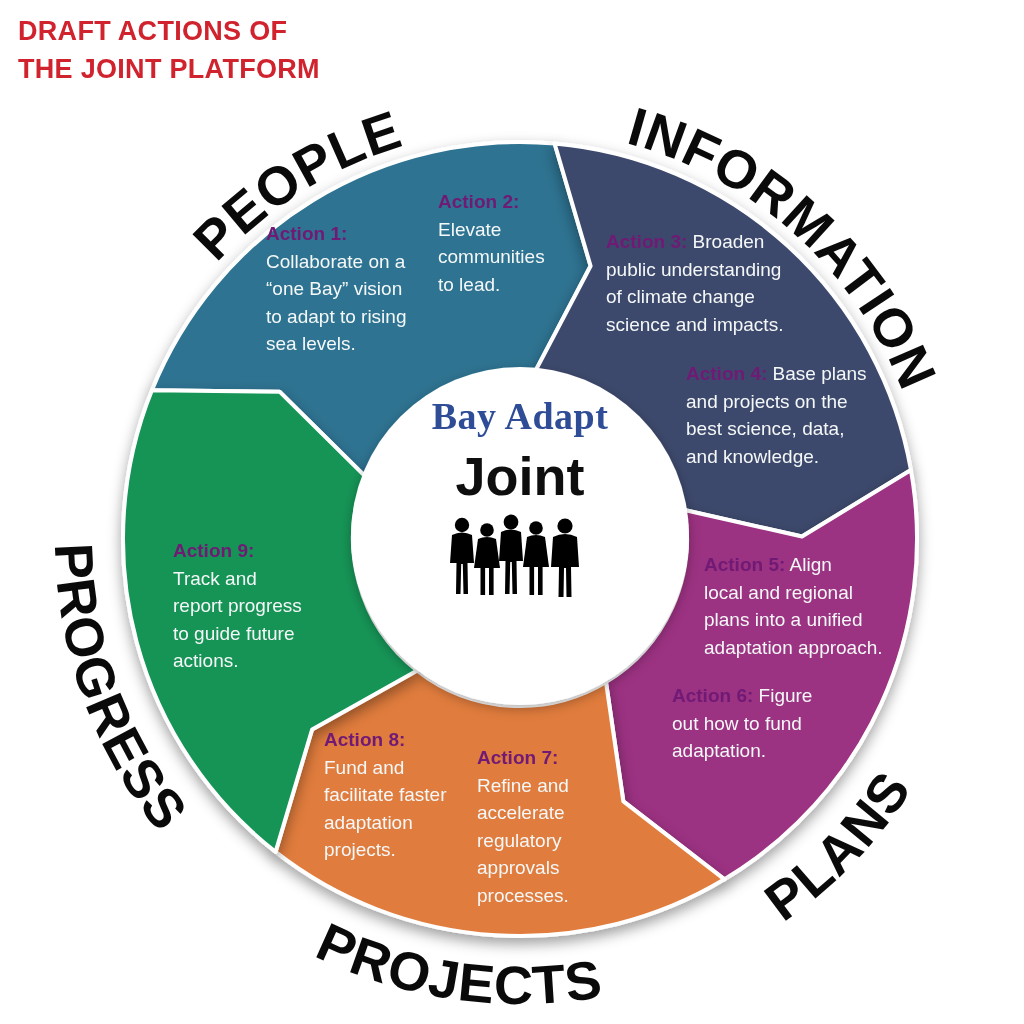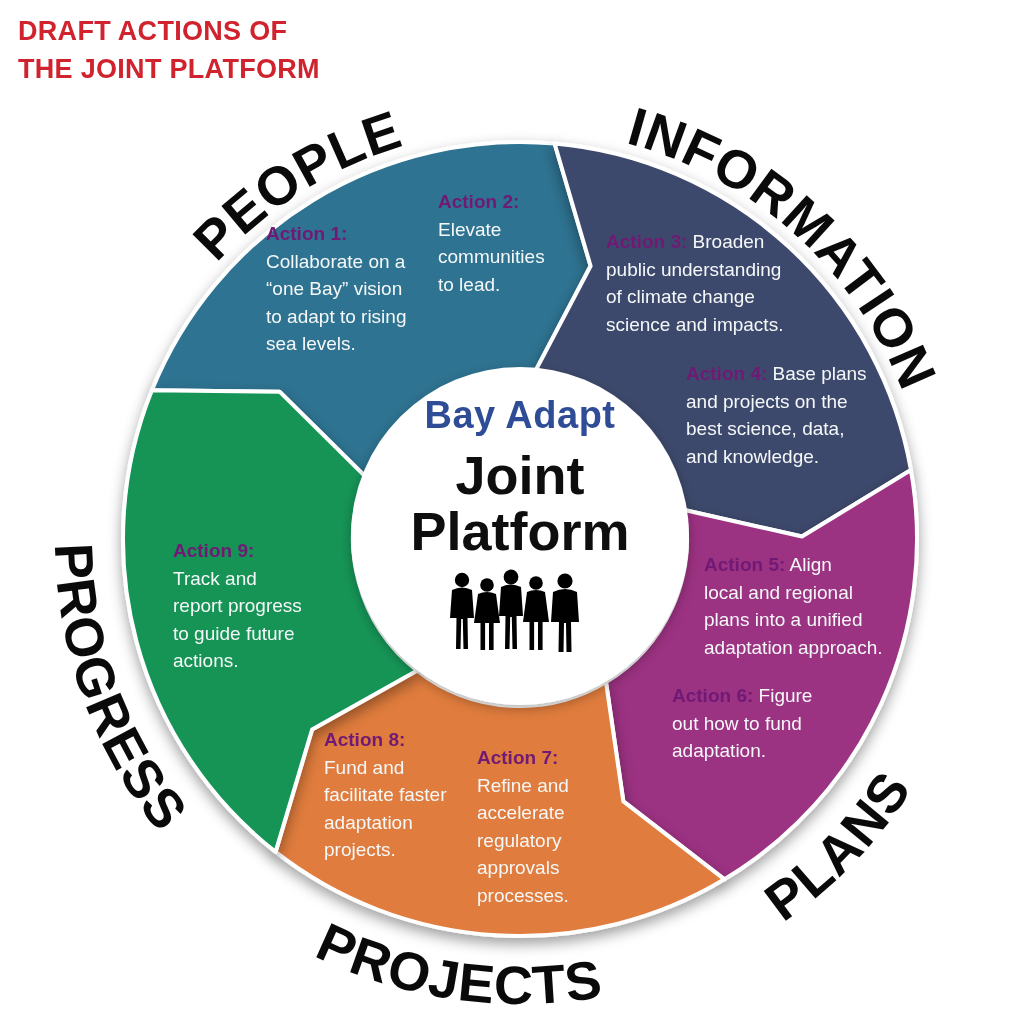--- a/index.html
+++ b/index.html
@@ -7,21 +7,21 @@
     position:relative;width:1024px;height:1024px;background:#ffffff;overflow:hidden;
     font-family:"Liberation Sans","DejaVu Sans",sans-serif;
   }
   #ring-svg{position:absolute;left:0;top:0;}
   .ring-label{font-family:"Liberation Sans","DejaVu Sans",sans-serif;font-size:54px;font-weight:700;fill:#0a0a0a;letter-spacing:1px;}
   .draft-title{
     position:absolute;left:18px;top:12px;font-size:27px;line-height:38px;font-weight:700;
     letter-spacing:.3px;color:#d0232e;
   }
   .center-block{position:absolute;left:352px;top:394px;width:336px;text-align:center;}
-  .brand{font-size:38px;font-weight:700;color:#2f4d96;letter-spacing:.5px;}
+  .brand{font-size:38px;font-weight:700;color:#2f4d96;letter-spacing:.5px;font-family:Liberation Serif, serif;}
   .center-title{font-size:54px;line-height:56px;font-weight:700;color:#0e0e0e;margin-top:10px;}
   .people-icon{margin-top:8px;}
   .action{position:absolute;font-size:19px;line-height:27.5px;color:#f5f8f8;}
   .action b{font-weight:700;color:#701a75;}
   
   .pos-a1{left:266px;top:220px;width:235px;}
   .pos-a2{left:438px;top:188px;width:160px;}
   .pos-a3{left:606px;top:228px;width:245px;}
   .pos-a4{left:686px;top:360px;width:215px;}
   .pos-a5{left:704px;top:551px;width:210px;}
@@ -61,21 +61,20 @@
 
   <div class="draft-title">
     <div>DRAFT ACTIONS OF</div>
     <div>THE JOINT PLATFORM</div>
   </div>
 
   <div class="center-block">
     <div class="brand">Bay Adapt</div>
     <div class="center-title">
       <span>Joint</span><br>
-      <span>Platform</span>
     </div>
     <svg class="people-icon" width="150" height="92" viewBox="0 0 150 92">
       <g fill="#000000">
 
         <g transform="translate(17,6)">
           <circle cx="0" cy="7" r="7.2"></circle>
           <path d="M -10 17 Q 0 12 10 17 L 12 45 L 5.5 45 L 6 76 L 1.5 76 L 0.8 46 L -0.8 46 L -1.5 76 L -6 76 L -5.5 45 L -12 45 Z"></path>
         </g>
 
         <g transform="translate(42,12)">

